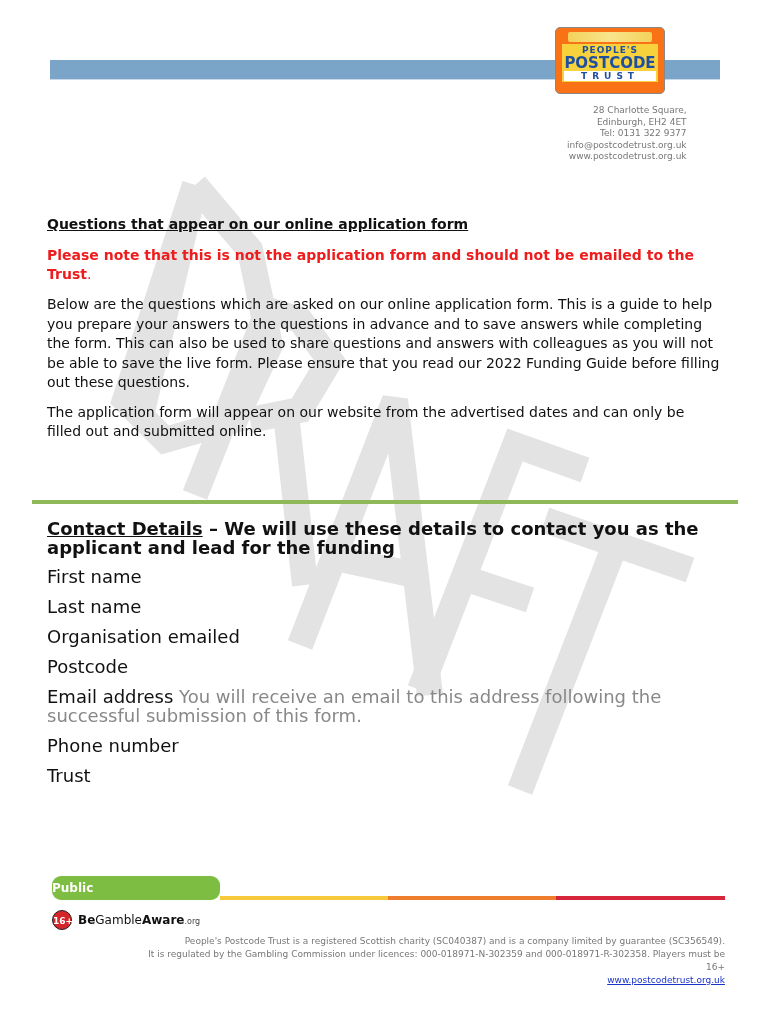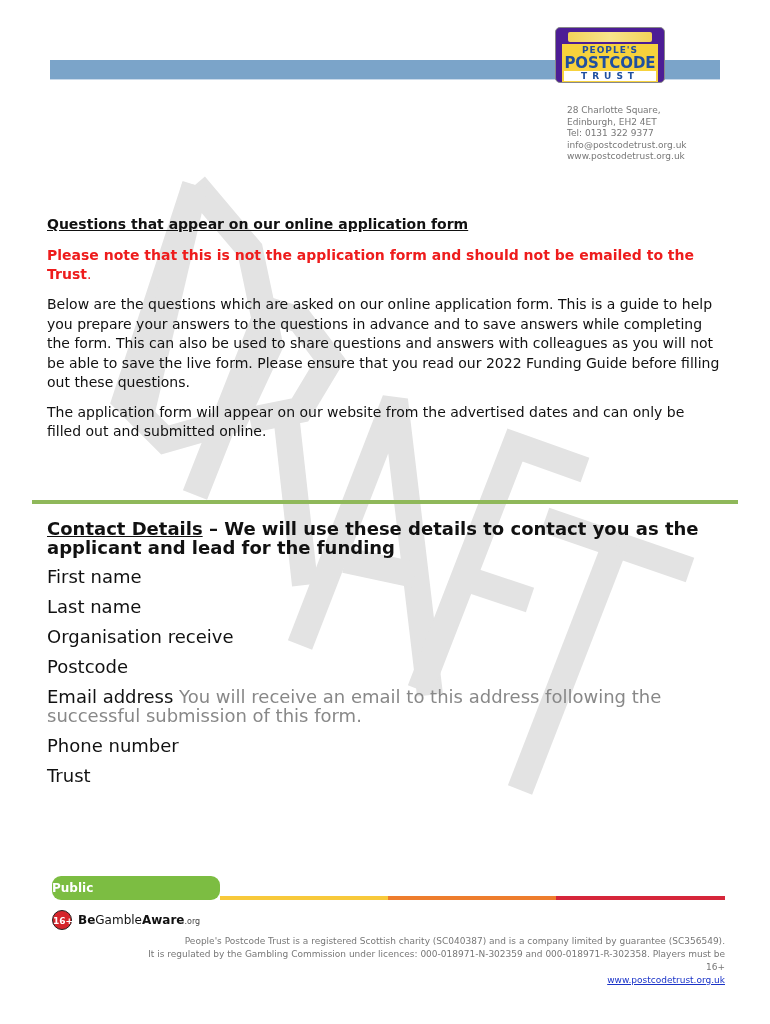--- a/index.html
+++ b/index.html
@@ -1,26 +1,26 @@
 <!DOCTYPE html>
 <html><head>
 <meta charset="utf-8">
 <style>
   html, body { margin:0; padding:0; background:#ffffff; }
   body { width:770px; height:1024px; position:relative; overflow:hidden;
          font-family:"DejaVu Sans", sans-serif; color:#111; }
   .topbar { position:absolute; left:50px; top:60px; width:670px; height:19px; background:#7ba4c9; border-bottom:1px solid #c9d9ea; }
-  .logo { position:absolute; left:555px; top:27px; width:110px; height:56px; background:#4c1d95; border:1px solid #888; border-radius:5px; box-sizing:border-box; padding:4px 6px; }
+  .logo { position:absolute; left:555px; top:27px; width:110px; height:67px; background:#f97316; border:1px solid #888; border-radius:5px; box-sizing:border-box; padding:4px 6px; }
   .logo .ribbon { height:10px; margin:0 6px 2px; background:linear-gradient(90deg,#f3d25a,#f8e48c,#f3d25a); border-radius:2px; }
   .logo .panel { background:#f7d23c; text-align:center; padding:1px 0; }
   .logo .l1, .logo .l3 { display:block; font-weight:bold; color:#1f4fa0; font-size:9px; letter-spacing:1px; line-height:10px; }
   .logo .l3 { letter-spacing:5px; background:#fff; margin:0 2px; }
   .logo .l2 { display:block; font-weight:bold; color:#1f4fa0; font-size:15px; line-height:16px; }
   .address { position:absolute; left:567px; top:105px; font-size:9px; line-height:11.5px; color:#777; }
-  .address div { white-space:nowrap; }
+  .address div { white-space:nowrap;text-align:right; }
   .wm-svg { position:absolute; left:0; top:0; z-index:0; pointer-events:none; }
 
   .content { position:absolute; left:47px; top:214px; width:675px; z-index:1; }
   .h1 { font-weight:bold; text-decoration:underline; font-size:14px; line-height:20px; margin:0 0 12px; }
   .warn { color:#ee1c1c; font-weight:bold; font-size:14px; line-height:19px; margin:0 0 11px; }
   .warn .period { font-weight:normal; }
   .para { font-size:14px; line-height:19.5px; margin:0 0 10px; color:#111; }
 
   .greenrule { position:absolute; left:32px; top:500px; width:706px; height:4px; background:#8fb85a; z-index:1; }
   .contact { position:absolute; left:47px; top:519px; width:680px; z-index:1; }
@@ -85,21 +85,21 @@
   <p class="para">Below are the questions which are asked on our online application form. This is a guide to help you prepare your answers to the questions in advance and to save answers while completing the form. This can also be used to share questions and answers with colleagues as you will not be able to save the live form. Please ensure that you read our 2022 Funding Guide before filling out these questions.</p>
   <p class="para">The application form will appear on our website from the advertised dates and can only be filled out and submitted online.</p>
 </div>
 
 <div class="greenrule"></div>
 
 <div class="contact">
   <div class="h2"><u>Contact Details</u><span> – We will use these details to contact you as the applicant and lead for the funding</span></div>
   <div class="field"><span>First name</span></div>
   <div class="field"><span>Last name</span></div>
-  <div class="field"><span>Organisation receive</span></div>
+  <div class="field"><span>Organisation emailed</span></div>
   <div class="field"><span>Postcode</span></div>
   <div class="field"><span>Email address</span><span class="hint"> You will receive an email to this address following the successful submission of this form.</span></div>
   <div class="field"><span>Phone number</span></div>
   <div class="field"><span>Trust</span></div>
 </div>
 
 <div class="public">Public</div>
 <div class="colorbar" style="left:220px;width:168px;background:#f8c93a;"></div>
 <div class="colorbar" style="left:388px;width:168px;background:#ee7d2d;"></div>
 <div class="colorbar" style="left:556px;width:169px;background:#d6263a;"></div>

